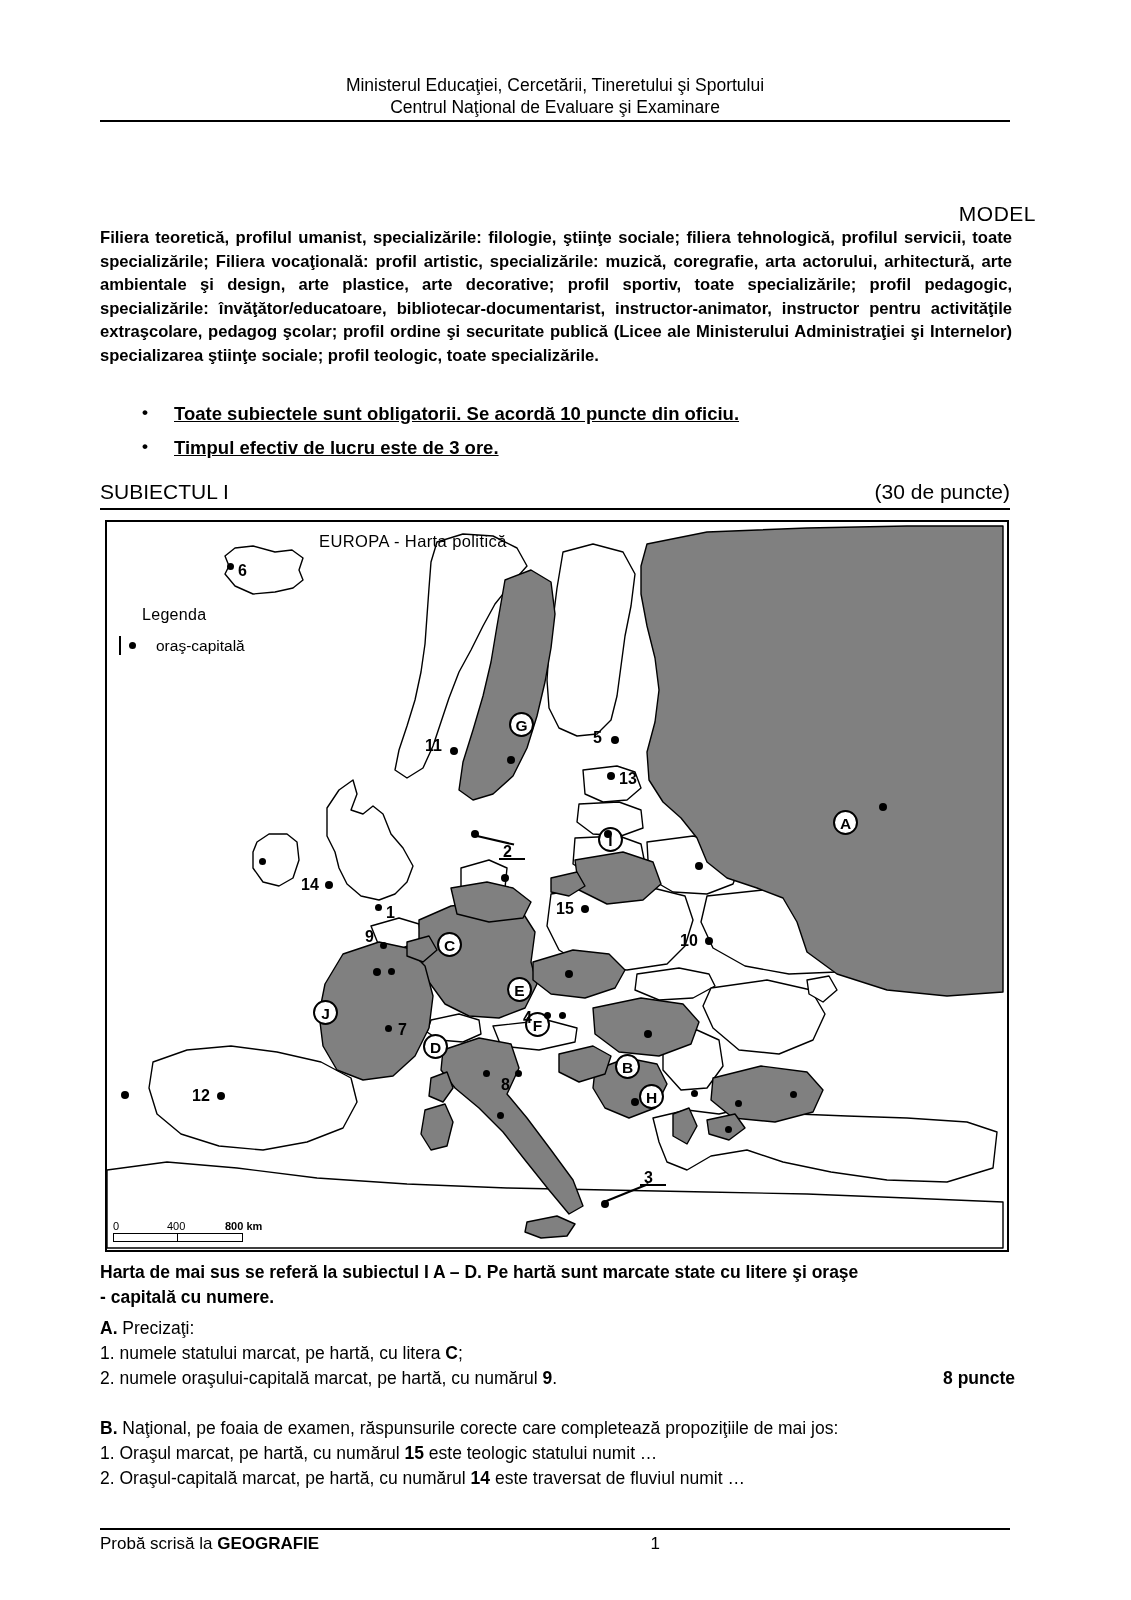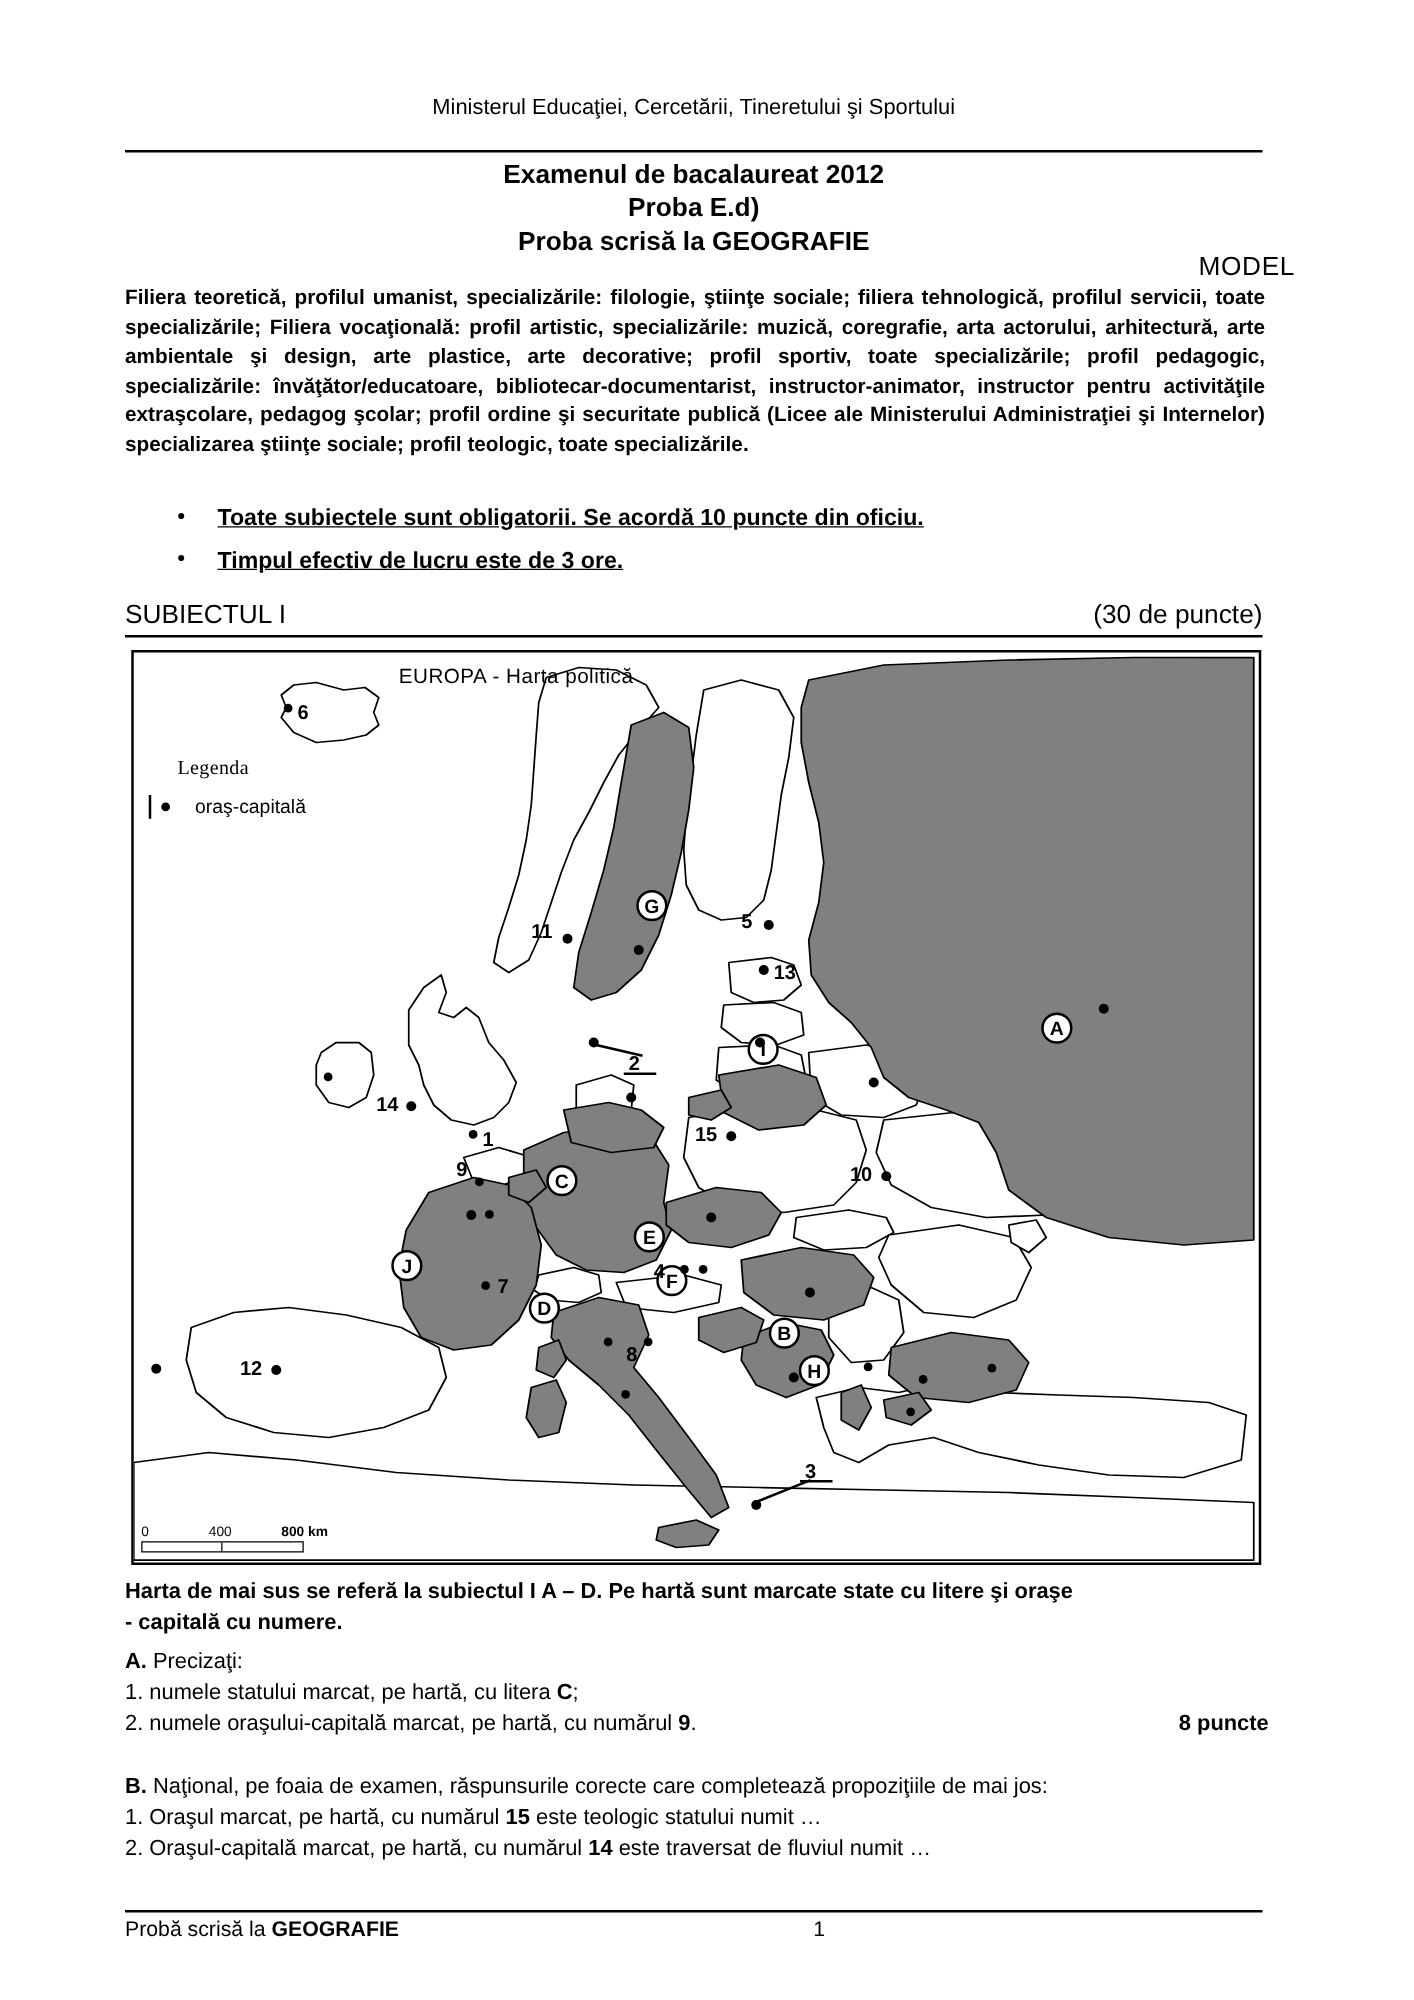--- a/index.html
+++ b/index.html
@@ -126,21 +126,20 @@
     left: 212px; top: 10px;
     font-size: 16.5px;
     letter-spacing: .4px;
     white-space: nowrap;
   }
   .legend-title {
     position: absolute;
     left: 35px; top: 84px;
     font-size: 16px;
     letter-spacing: .3px;
-    font-family: Liberation Serif, serif;
   }
   .legend-row {
     position: absolute;
     left: 12px; top: 114px;
     display: flex;
     align-items: center;
     font-size: 15.5px;
   }
   .legend-bar {
     width: 2px; height: 19px; background: #000;
@@ -247,28 +246,24 @@
   }
   b.strong { font-weight: bold; }
 </style>
 </head>
 <body>
 
 <div class="page">
 
   <div class="hdr">
     <div>Ministerul Educaţiei, Cercetării, Tineretului şi Sportului</div>
+    <div>Centrul Naţional de Evaluare şi Examinare</div>
   </div>
   <div class="hdr-rule"></div>
 
-  <div class="title-block">
-    <div>Examenul de bacalaureat 2012</div>
-    <div>Proba  E.d)</div>
-    <div>Proba scrisă la  GEOGRAFIE</div>
-  </div>
   <div class="model">MODEL</div>
 
   <div class="spec">Filiera teoretică, profilul umanist, specializările:  filologie, ştiinţe sociale; filiera tehnologică, profilul servicii, toate specializările; Filiera vocaţională: profil artistic, specializările: muzică, coregrafie, arta actorului, arhitectură, arte ambientale şi design, arte plastice, arte decorative; profil sportiv, toate specializările; profil pedagogic, specializările: învăţător/educatoare, bibliotecar-documentarist, instructor-animator, instructor pentru activităţile extraşcolare, pedagog şcolar; profil ordine şi securitate publică (Licee ale Ministerului Administraţiei şi Internelor) specializarea ştiinţe sociale; profil teologic, toate specializările.</div>
 
   <ul class="bullets">
     <li>Toate subiectele sunt obligatorii. Se acordă 10 puncte din oficiu.</li>
     <li>Timpul efectiv de lucru este de 3 ore.</li>
   </ul>
 
   <div class="subject-row">

